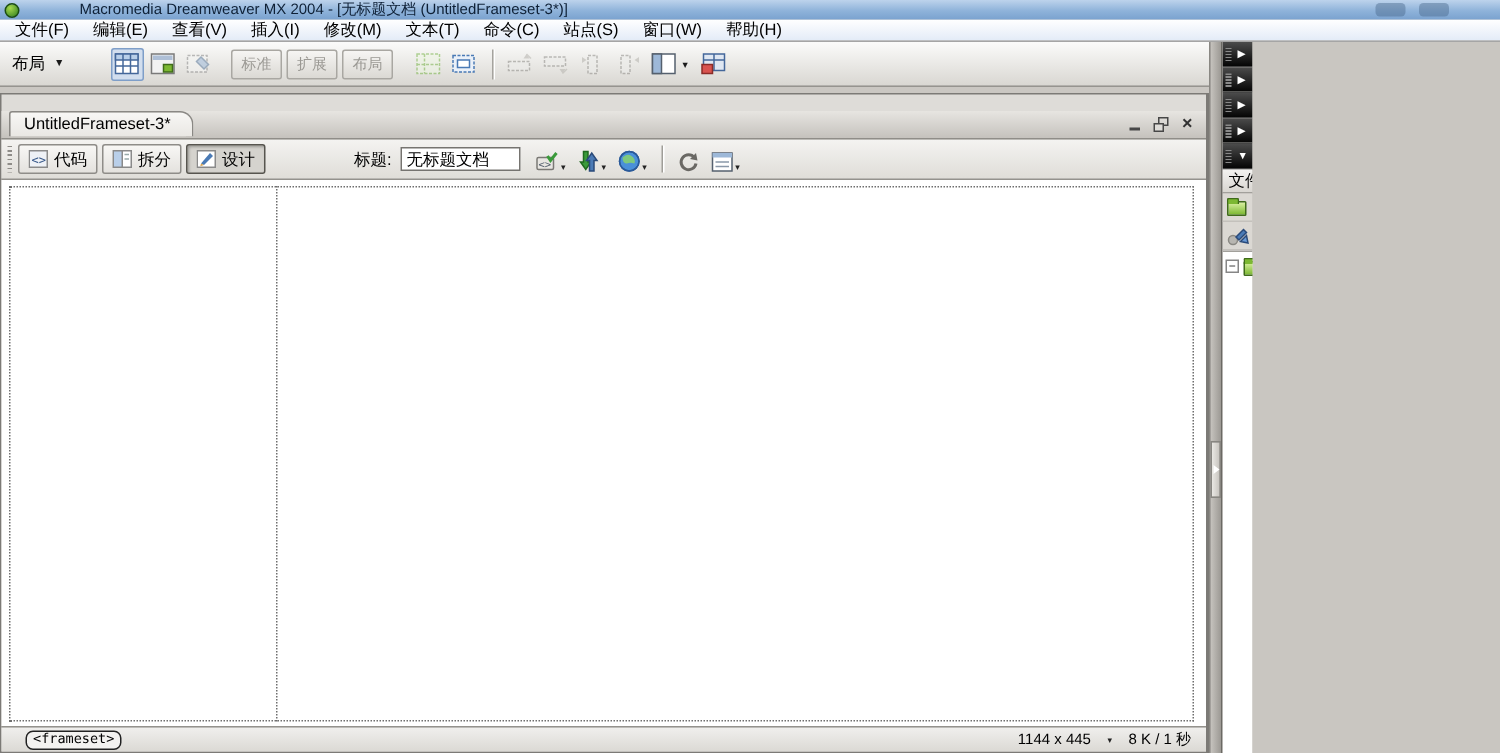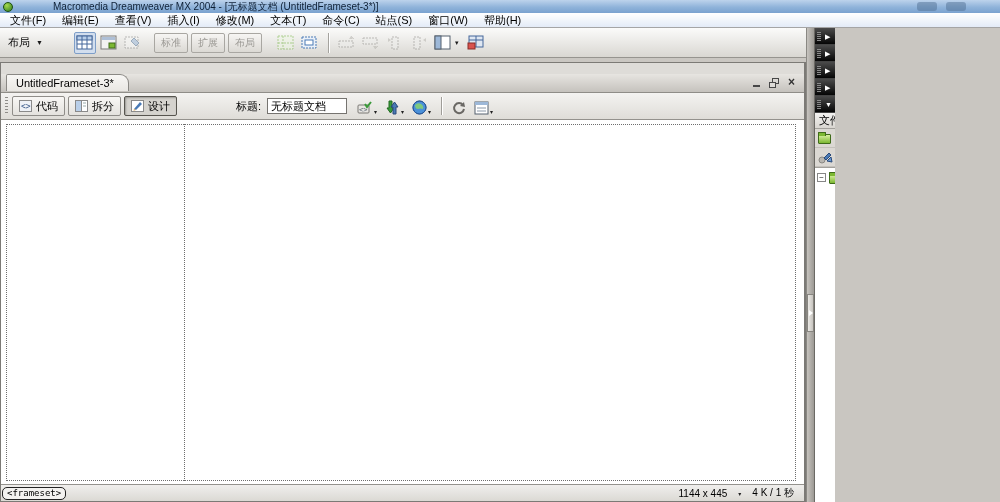--- a/index.html
+++ b/index.html
@@ -73,21 +73,21 @@
 
   
   .canvas { flex: 1; min-height: 0; background: #ffffff; position: relative; overflow: hidden; }
   .frameset-border { position: absolute; left: 5px; top: 4px; right: 8px; bottom: 3px; border: 1px dotted #6e6e6e; }
   .frame-divider { position: absolute; left: 183px; top: 4px; bottom: 3px; width: 0; border-left: 1px dotted #6e6e6e; }
   .frame-left { position: absolute; left: 6px; top: 5px; width: 176px; bottom: 4px; }
   .frame-right { position: absolute; left: 185px; top: 5px; right: 9px; bottom: 4px; }
 
   
   .statusbar { height: 17px; flex: none; background: linear-gradient(#f0efed,#dbd9d4); border-top: 1px solid #94928d;
-    display: flex; align-items: center; justify-content: space-between; padding: 0 10px 0 1px; }
+    display: flex; align-items: center; justify-content: space-between; padding: 0 10px 0 16px; }
   .tag-chip { font-family: "DejaVu Sans Mono", "Liberation Mono", monospace; font-size: 9px; line-height: 11px;
     border: 1px solid #222; border-radius: 5px; padding: 0 4px; background: #f3f2f0; color: #000; }
   .status-right { display: flex; align-items: center; gap: 11px; font-size: 10px; color: #000; white-space: nowrap; }
   .caret-xs { font-size: 6px; color: #222; }
 
   
   .dock { width: 29px; flex: none; display: flex; background: #b1aea9; }
   .dock-gripper { width: 8px; flex: none; position: relative; border-left: 1px solid #8a8883;
     background: linear-gradient(90deg,#c7c4bf,#9c9994); }
   .collapse-thumb { position: absolute; left: 0; right: 0; top: 266px; height: 38px;
@@ -341,21 +341,21 @@
         <div class="frame-left"></div>
         <div class="frame-divider"></div>
         <div class="frame-right"></div>
       </div>
 
       <div class="statusbar">
         <span class="tag-chip">&lt;frameset&gt;</span>
         <span class="status-right">
           <span>1144 x 445</span>
           <span class="caret-xs">▾</span>
-          <span>4 K / 1 秒</span>
+          <span>8 K / 1 秒</span>
         </span>
       </div>
     </div>
   </div>
 
   <div class="dock">
     <div class="dock-gripper">
       <div class="collapse-thumb">
         <span class="collapse-arrow"></span>
       </div>

